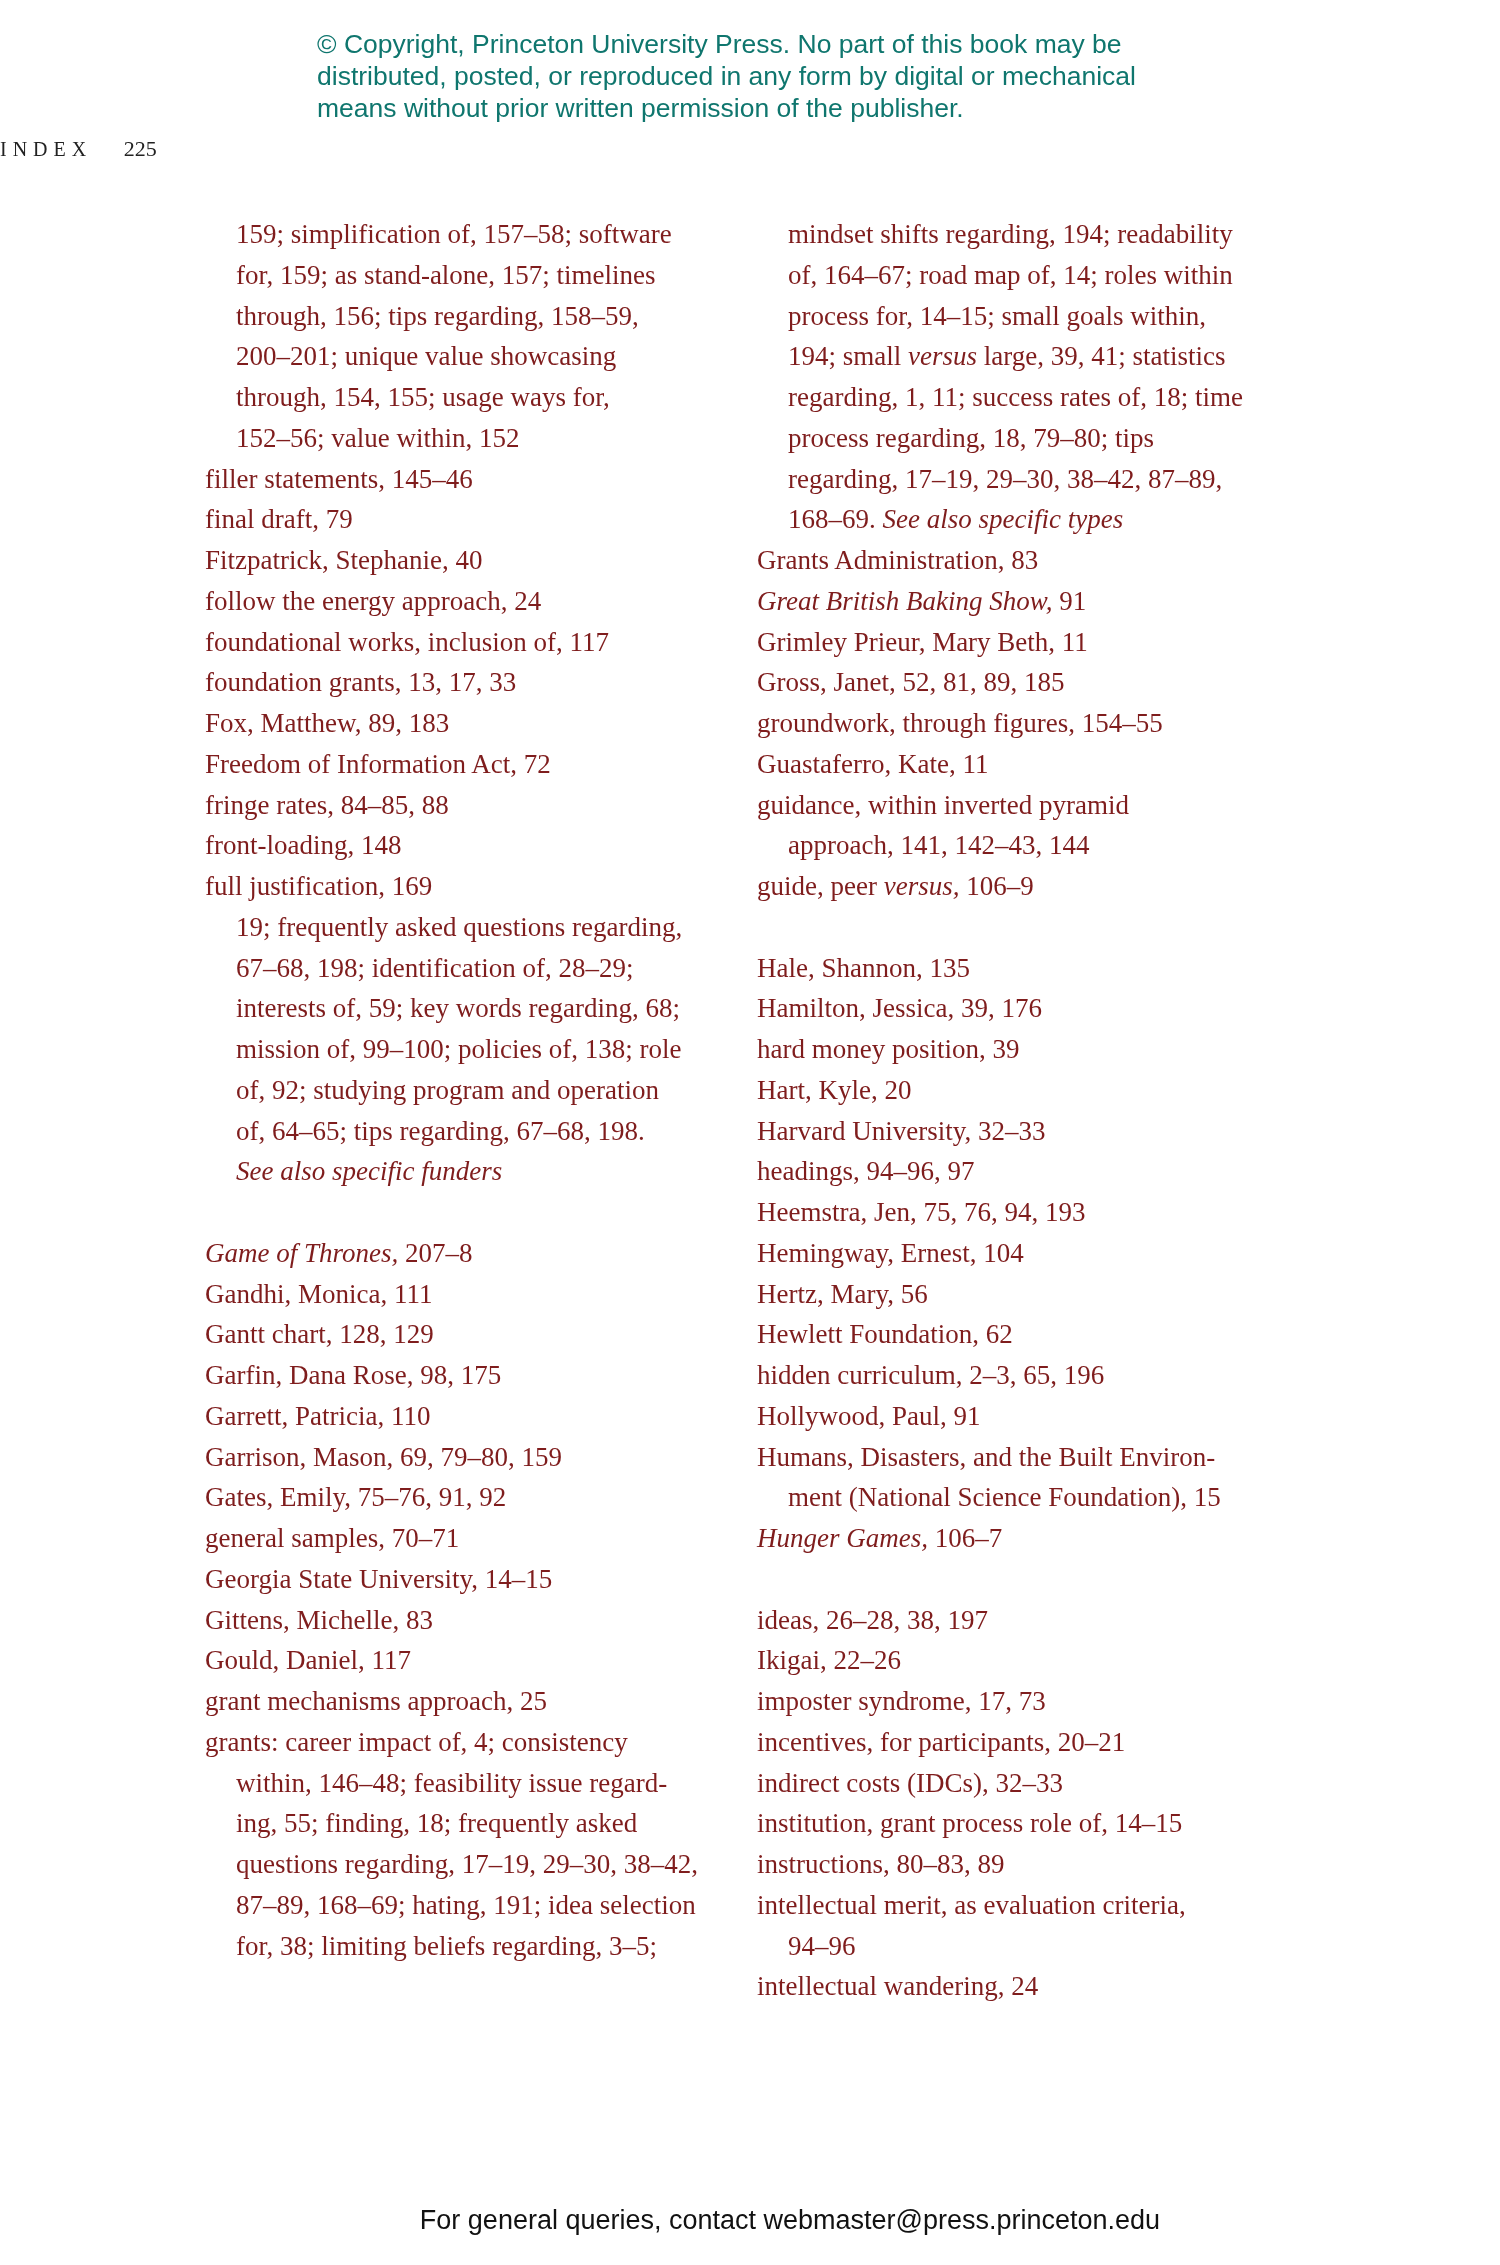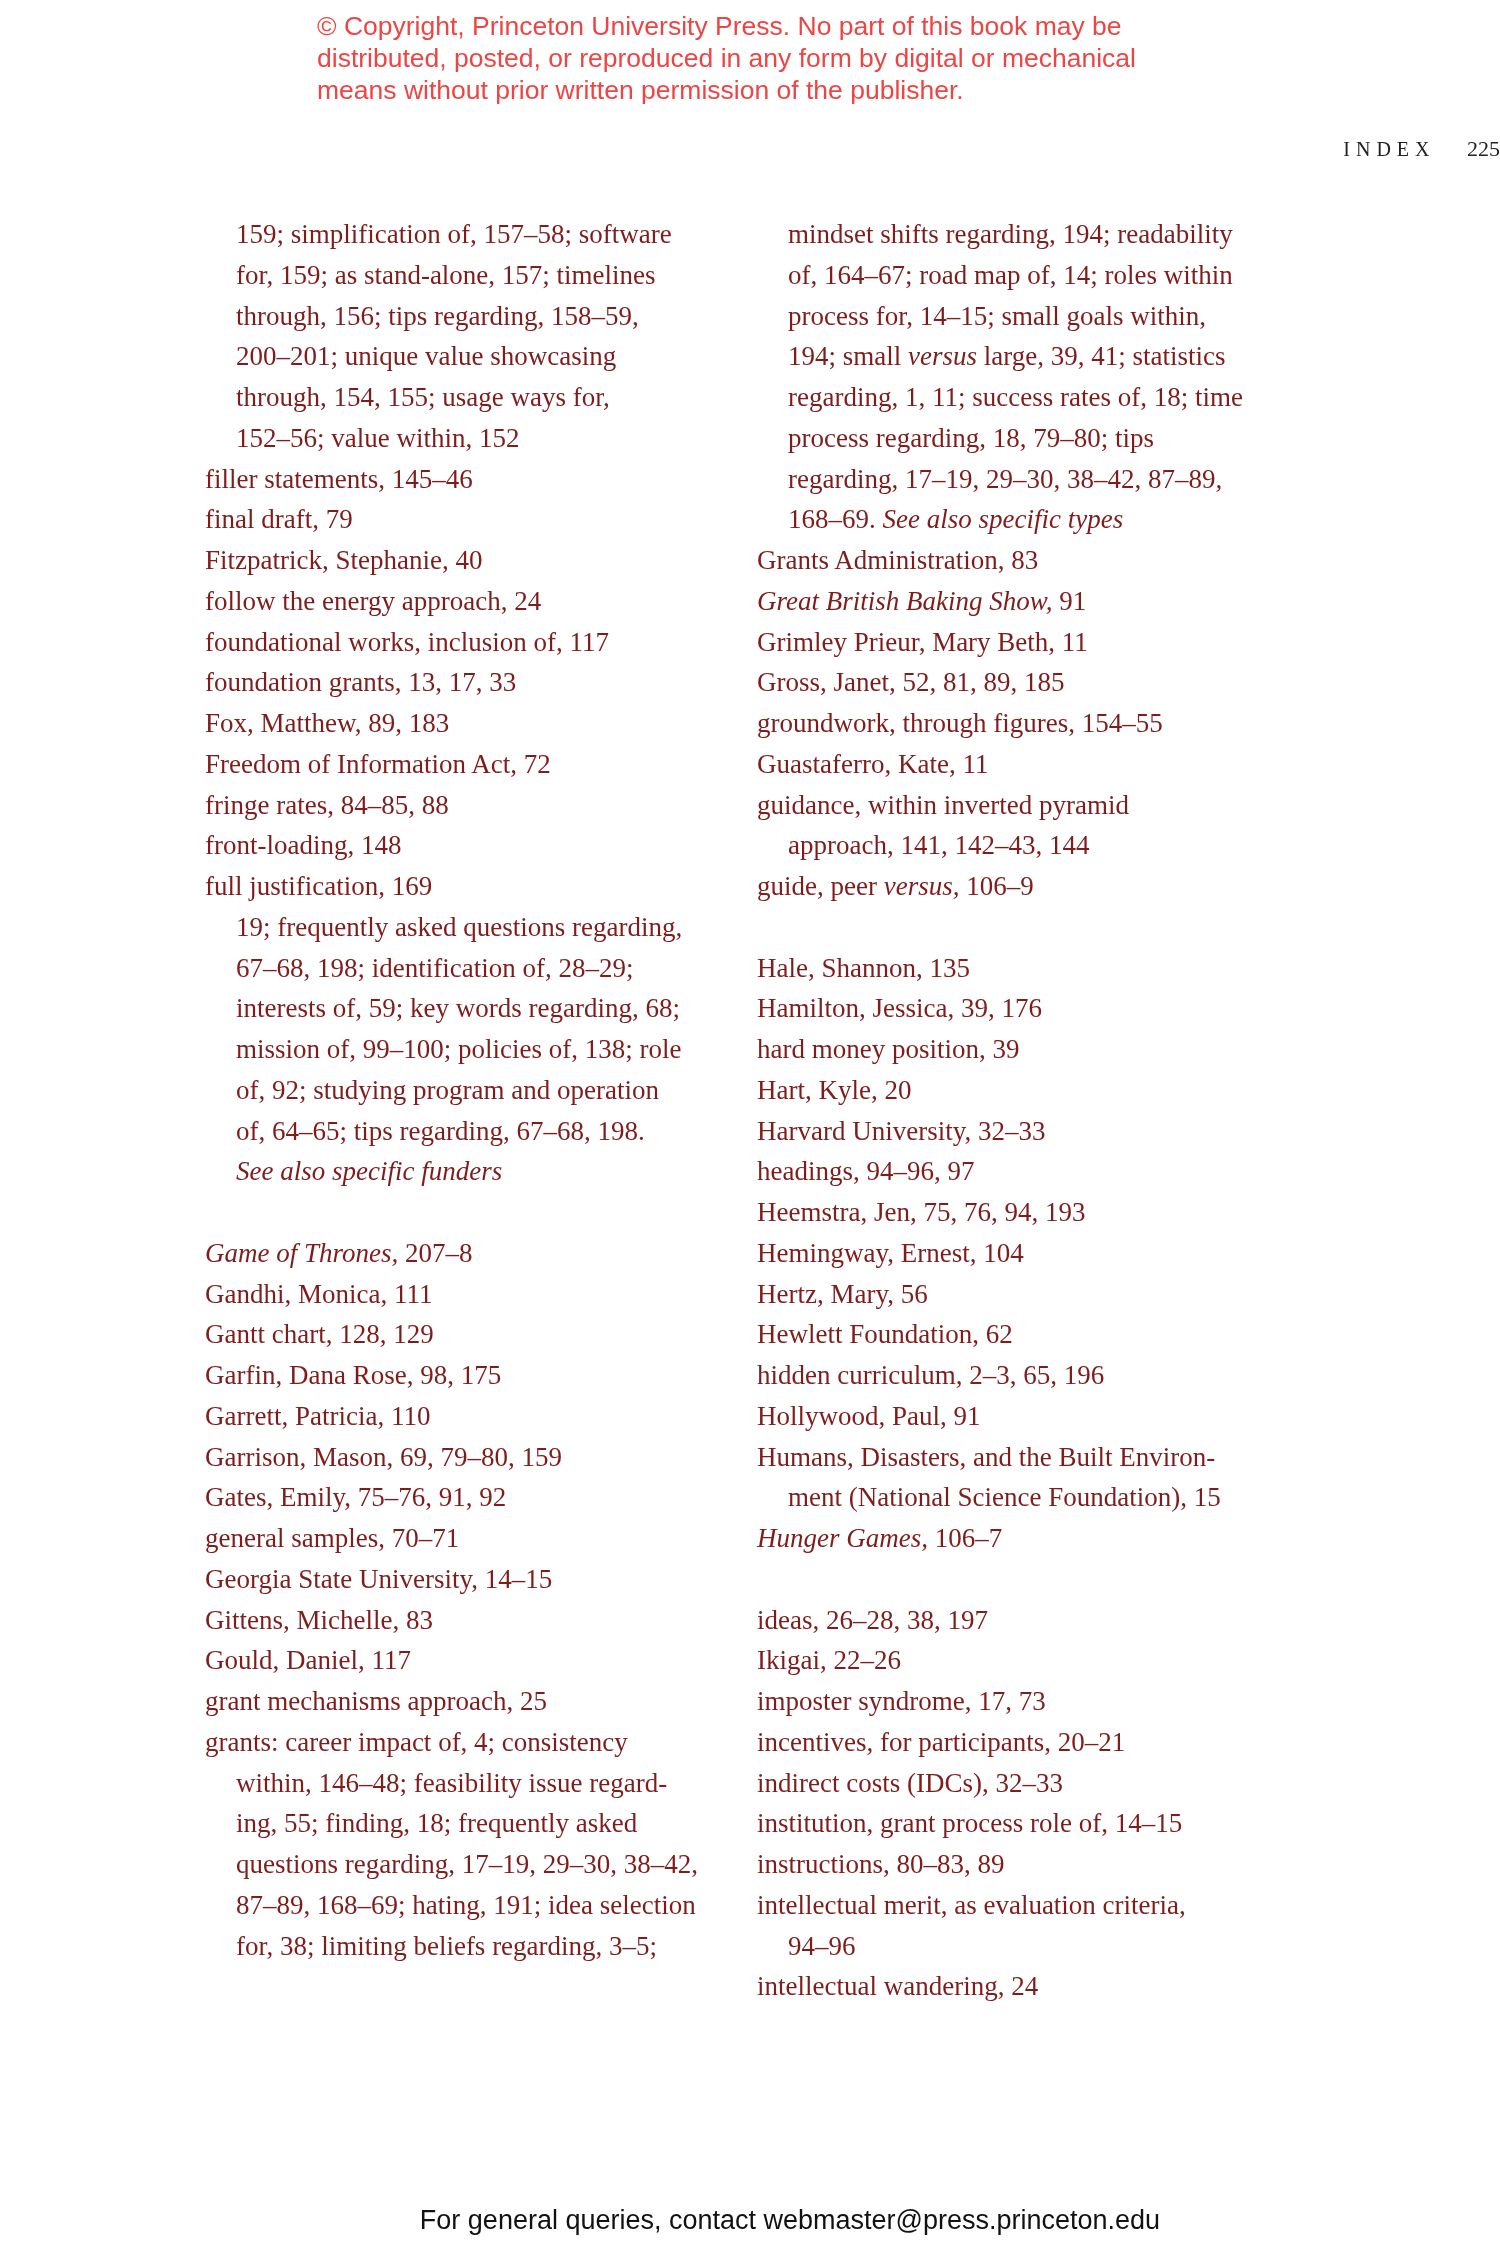--- a/index.html
+++ b/index.html
@@ -1,22 +1,22 @@
 <!DOCTYPE html>
 <html><head>
 <meta charset="utf-8">
 <style>
   html, body { margin: 0; padding: 0; background: #ffffff; }
   body { width: 1500px; height: 2265px; position: relative; overflow: hidden; color: #1a1a1a; }
   .copyright {
-    position: absolute; left: 317px; top: 10px; width: 1000px;
-    font-family: "Liberation Sans", sans-serif; font-size: 26.5px; line-height: 32px; color: #ef4444;
+    position: absolute; left: 317px; top: 28px; width: 1000px;
+    font-family: "Liberation Sans", sans-serif; font-size: 26.5px; line-height: 32px; color: #0f766e;
   }
   .running-head {
-    position: absolute; left: 0; width: 1500px; top: 136px; text-align: right;
+    position: absolute; left: 0; width: 1500px; top: 136px; text-align: left;
     font-family: "Liberation Serif", serif; font-size: 22px; color: #222;
   }
   .running-head .label { letter-spacing: 6px; font-size: 20px; margin-right: 26px; }
   .column {
     position: absolute; top: 214px; width: 520px;
     font-family: "Liberation Serif", serif; font-size: 27px; line-height: 40.75px; color: #7f1d1d;
   }
   .col-left { left: 205px; }
   .col-right { left: 757px; }
   .line { white-space: nowrap; height: 40.75px; }

